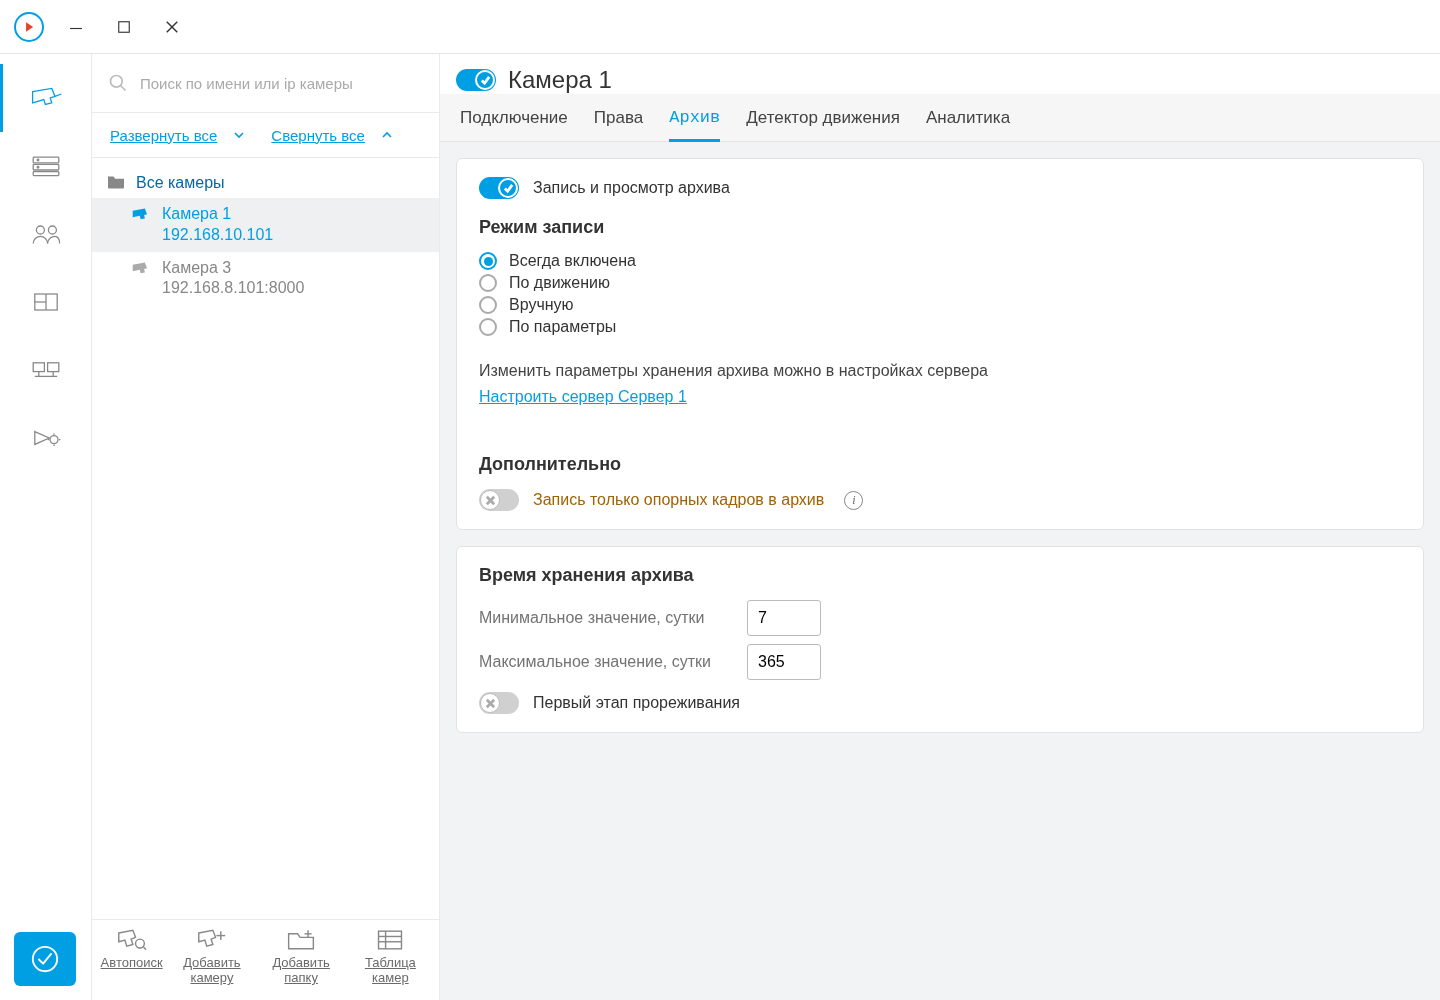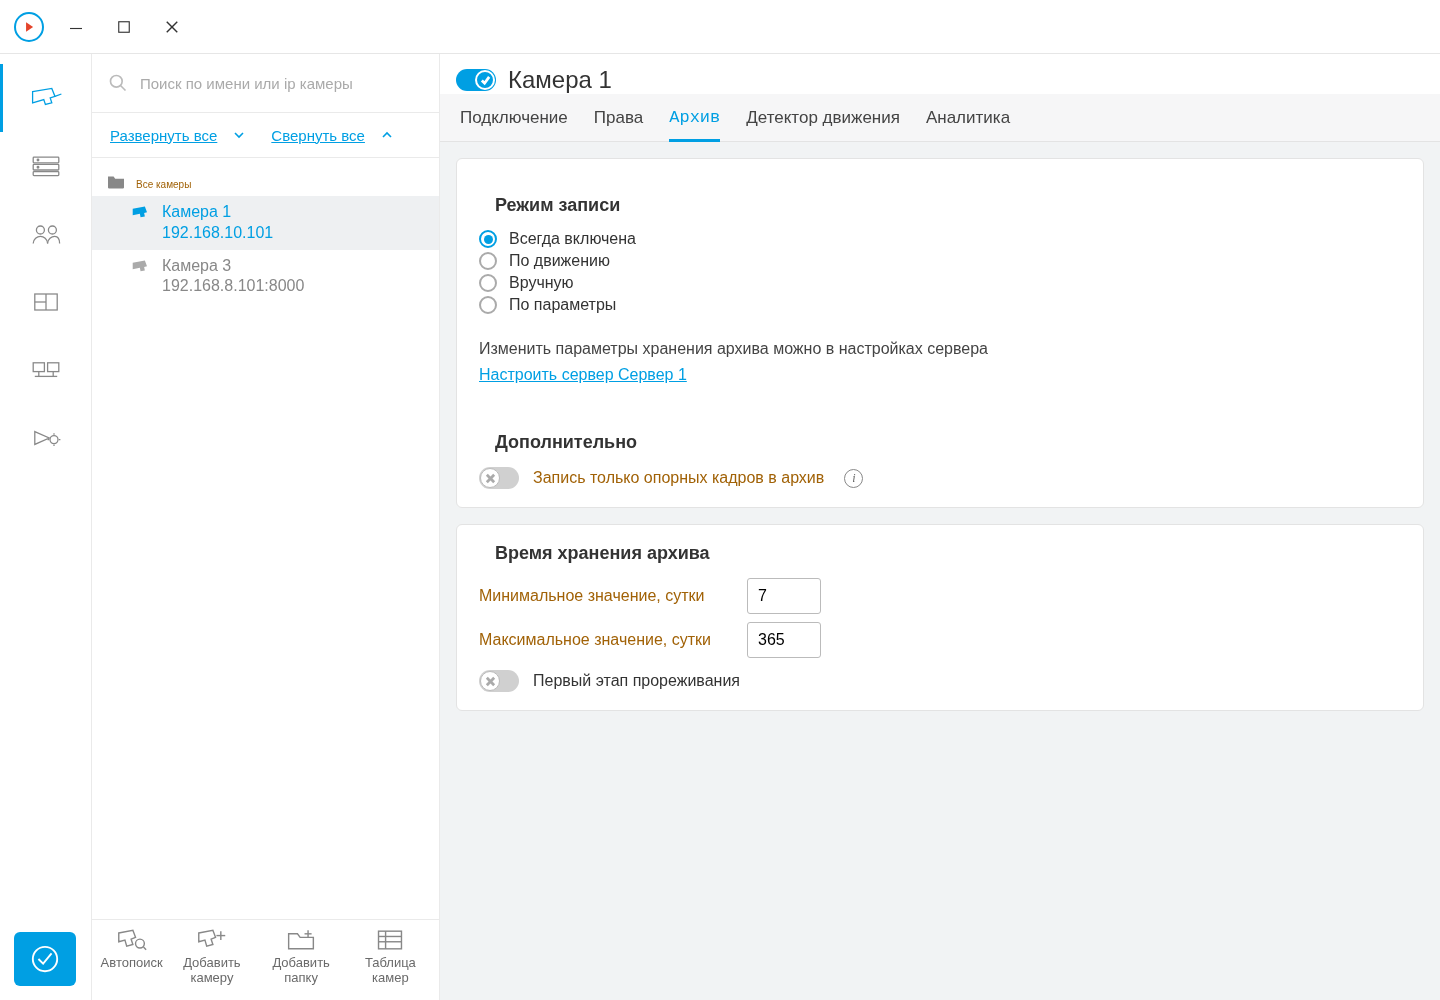--- a/index.html
+++ b/index.html
@@ -27,33 +27,33 @@
 .searchrow { height:58px; display:flex; align-items:center; padding:0 16px; }
 .searchrow svg { width:20px; height:20px; stroke:#bbb; fill:none; stroke-width:2; margin-right:12px; }
 .searchrow input { border:none; outline:none; font-size:15px; color:#555; flex:1; }
 .searchrow input::placeholder { color:#aaa; }
 .expandrow { height:46px; display:flex; align-items:center; gap:26px; padding:0 10px; border-top:1px solid #eaeaea; border-bottom:1px solid #eaeaea; }
 .expandrow a { color:#009fe3; font-size:15px; text-decoration:underline; display:flex; align-items:center; gap:16px; cursor:pointer; }
 .expandrow a.smaller { margin-left:8px; }
 .chev { width:12px; height:12px; }
 
 .tree { flex:1; padding-top:10px; overflow:auto; }
-.tree .root { display:flex; align-items:flex-end; gap:10px; padding:6px 14px; color:#a16207; font-size:10px; }
+.tree .root { display:flex; align-items:flex-start; gap:10px; padding:6px 14px; color:#0369a1; font-size:16px; }
 .tree .root svg { width:20px; height:16px; fill:#888; }
 .tree .cam { display:flex; align-items:flex-start; gap:10px; padding:6px 14px 6px 40px; font-size:16px; }
 .tree .cam .camicon { width:20px; height:16px; margin-top:3px; }
 .tree .cam .lines { display:flex; flex-direction:column; line-height:1.3; }
 .tree .cam.sel { background:#eef0f2; color:#009fe3; }
 .tree .cam.sel .camicon { color:#009fe3; }
 .tree .cam.off { color:#888; }
 .tree .cam.off .camicon { color:#aaa; }
 
 
 .lfoot { border-top:1px solid #eaeaea; display:flex; justify-content:space-around; padding:8px 4px 14px; }
-.lfoot .faction { display:flex; flex-direction:column; align-items:center; gap:4px; color:#6a6a6a; font-size:13px; text-align:center; max-width:80px; line-height:1.15; cursor:pointer; }
+.lfoot .faction { display:flex; flex-direction:column; align-items:center; gap:4px; color:#6a6a6a; font-size:13px; text-align:center; max-width:80px; line-height:1.15; cursor:pointer;text-decoration:underline; }
 .lfoot .faction svg { width:30px; height:24px; stroke:#888; fill:none; stroke-width:1.6; }
 
 
 .main { flex:1; background:#f1f3f4; display:flex; flex-direction:column; }
 .mhead { background:#fff; padding:12px 0 0 16px; }
 .camrow { display:flex; align-items:center; gap:12px; }
 .camname { font-size:24px; color:#333; }
 .camstatus { font-size:15px; color:#009fe3; margin-left:48px; margin-top:2px; margin-bottom:10px; }
 .toggle { width:40px; height:22px; border-radius:11px; background:#009fe3; position:relative; cursor:pointer; }
 .toggle .knob { position:absolute; right:1px; top:1px; width:20px; height:20px; border-radius:50%; background:#009fe3; border:2px solid #fff; display:flex; align-items:center; justify-content:center; }
@@ -62,30 +62,30 @@
 .toggle.off .knob { left:1px; right:auto; background:#fff; border:1px solid #bbb; }
 .toggle.off .knob svg { stroke:#aaa; }
 
 .tabs { background:#f6f6f7; display:flex; gap:26px; padding:14px 0 0 20px; border-bottom:1px solid #e3e3e3; }
 .tabs .tab { font-size:17px; color:#444; padding-bottom:12px; cursor:pointer; }
 .tabs .tab.active { color:#009fe3; border-bottom:3px solid #009fe3; margin-bottom:-1px;font-family:Liberation Mono, monospace; }
 
 .mscroll { flex:1; overflow:auto; padding:16px; }
 .card { background:#fff; border:1px solid #e3e3e3; border-radius:6px; padding:18px 22px; margin-bottom:16px; }
 .row { display:flex; align-items:center; gap:14px; }
-.sectitle { font-size:18px; font-weight:600; color:#333; margin:18px 16px 14px; }
+.sectitle { font-size:18px; font-weight:600; color:#333; margin:18px 0 14px; }
 .radio-row { display:flex; align-items:center; gap:12px; margin:4px 0; font-size:16px; color:#333; }
 .radio { width:18px; height:18px; border:2px solid #aaa; border-radius:50%; display:flex; align-items:center; justify-content:center; }
 .radio.sel { border-color:#009fe3; }
 .radio.sel::after { content:""; width:9px; height:9px; background:#009fe3; border-radius:50%; }
 .hint { font-size:16px; color:#444; margin-top:26px; }
 .link { color:#009fe3; text-decoration:underline; font-size:16px; display:inline-block; margin-top:8px; cursor:pointer; }
 .infoicon { width:19px; height:19px; border:1.5px solid #888; border-radius:50%; display:flex; align-items:center; justify-content:center; font-size:12px; font-style:italic; font-family:Georgia,serif; color:#666; margin-left:6px; }
 .fieldrow { display:flex; align-items:center; gap:12px; margin:8px 0; }
-.fieldrow label { font-size:16px; color:#a16207; width:256px; }
+.fieldrow label { font-size:16px; color:#737373; width:256px; }
 .fieldrow input { width:74px; height:36px; border:1px solid #bbb; border-radius:3px; padding:0 10px; font-size:16px; }
 </style>
 </head>
 <body>
 
 <div class="titlebar">
   <div class="logo">
     <svg viewBox="0 0 24 24">
         <path d="M7 4 L19 12 L7 20 Z" fill="#e4432a"></path>
       </svg>
@@ -269,20 +269,30 @@
     <div class="tabs">
       <div class="tab">Подключение</div>
       <div class="tab">Права</div>
       <div class="tab active">Архив</div>
       <div class="tab">Детектор движения</div>
       <div class="tab">Аналитика</div>
     </div>
 
     <div class="mscroll">
       <div class="card">
+        <div class="row">
+          <div class="toggle">
+              <div class="knob">
+                <svg viewBox="0 0 12 12">
+                  <path d="M2 6l3 3 5-7"></path>
+                </svg>
+              </div>
+            </div>
+          <span style="font-size:16px;color:#333;">Запись и просмотр архива</span>
+        </div>
 
         <div class="sectitle">Режим записи</div>
         <div class="radio-row">
             <div class="radio sel"></div>
             <span>Всегда включена</span>
           </div>
         <div class="radio-row">
             <div class="radio"></div>
             <span>По движению</span>
           </div>

